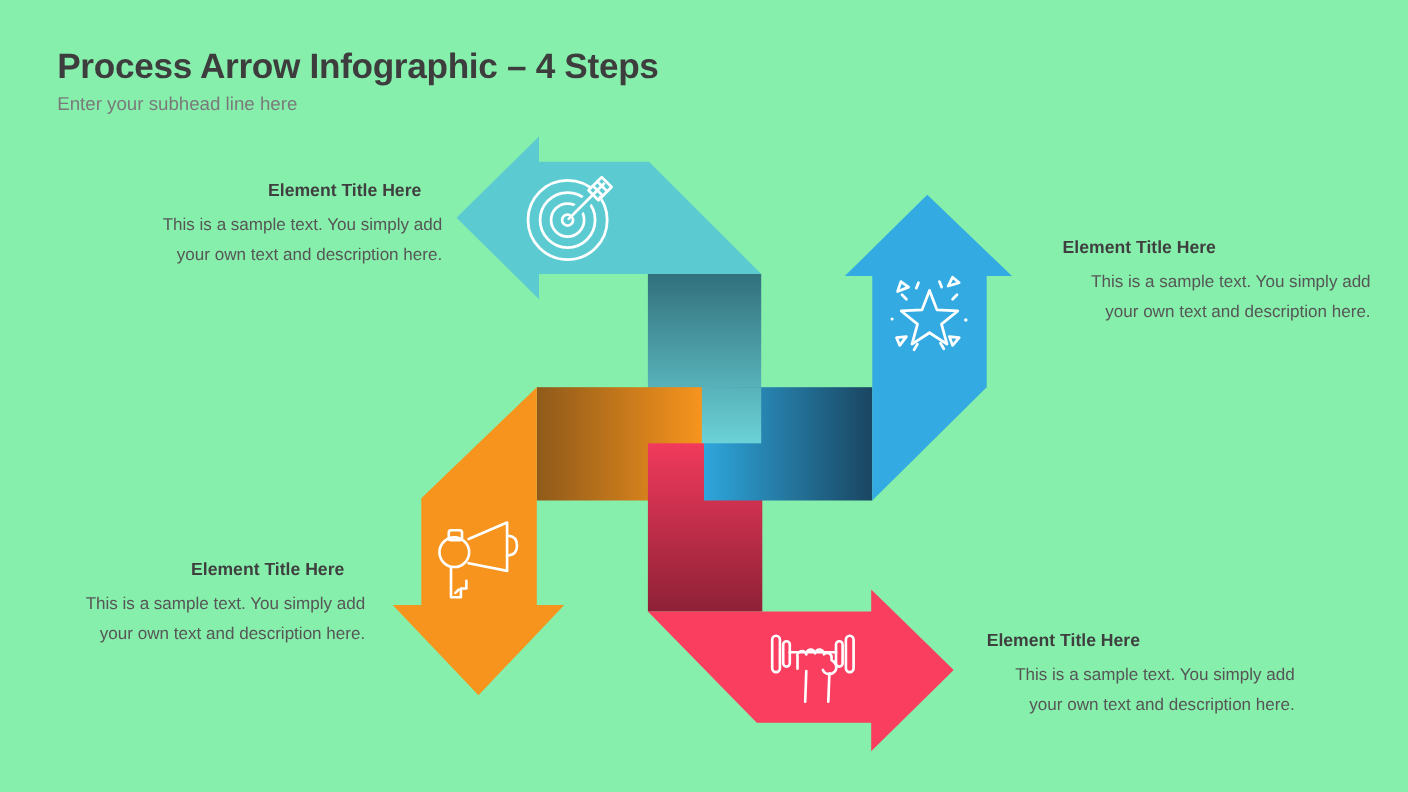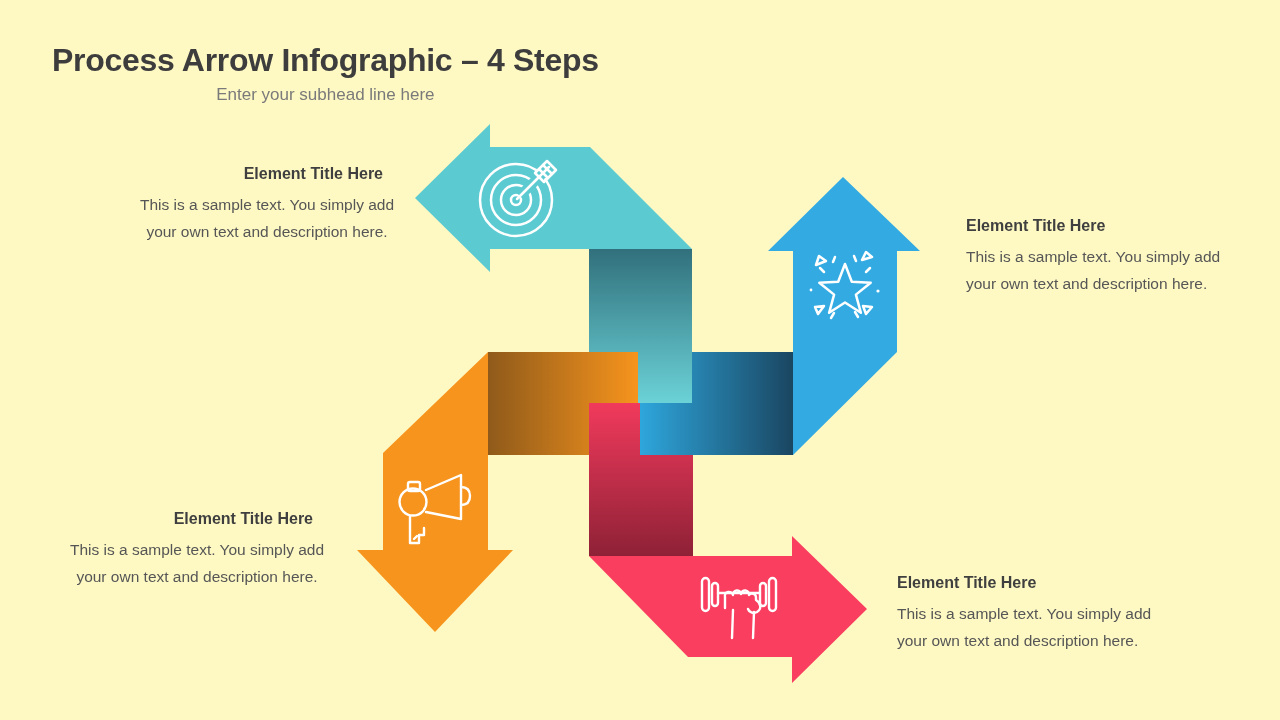--- a/index.html
+++ b/index.html
@@ -1,29 +1,29 @@
 <!DOCTYPE html>
 <html><head>
 <meta charset="utf-8">
 <style>
   * { margin:0; padding:0; box-sizing:border-box; }
   html,body { width:1280px; height:720px; }
   body { background:#ffffff; font-family:"Liberation Sans", sans-serif; overflow:hidden; }
-  .slide { position:relative; width:1280px; height:720px; background:#fef9c3; }
+  .slide { position:relative; width:1280px; height:720px; background:#86efac; }
 
   .header { position:absolute; left:52px; top:42px; }
   .header h1 { font-size:32px; line-height:36px; font-weight:700; color:#3d3d3d; letter-spacing:-0.3px; }
-  .header p  { font-size:17px; line-height:20px; color:#7a7a7a; margin-top:7px;text-align:center; }
+  .header p  { font-size:17px; line-height:20px; color:#7a7a7a; margin-top:7px; }
 
   .diagram-svg { position:absolute; left:0; top:0; width:1280px; height:720px; }
 
   .step-block { position:absolute; }
   .step-block .step-title { font-size:16px; line-height:23px; font-weight:700; color:#3f3f3f; }
   .step-block .step-desc  { margin-top:6px; font-size:15.5px; color:#565656; }
-  .step-block .step-desc .desc-line { display:block; line-height:27px; }
+  .step-block .step-desc .desc-line { display:block; line-height:27px;text-align:right; }
 
   .align-left-block  { text-align:left; }
   .align-right-block .step-title { text-align:right; padding-right:19px; }
   .align-right-block .step-desc  { text-align:center; }
 </style>
 </head>
 <body>
 
 <div class="slide">
 

